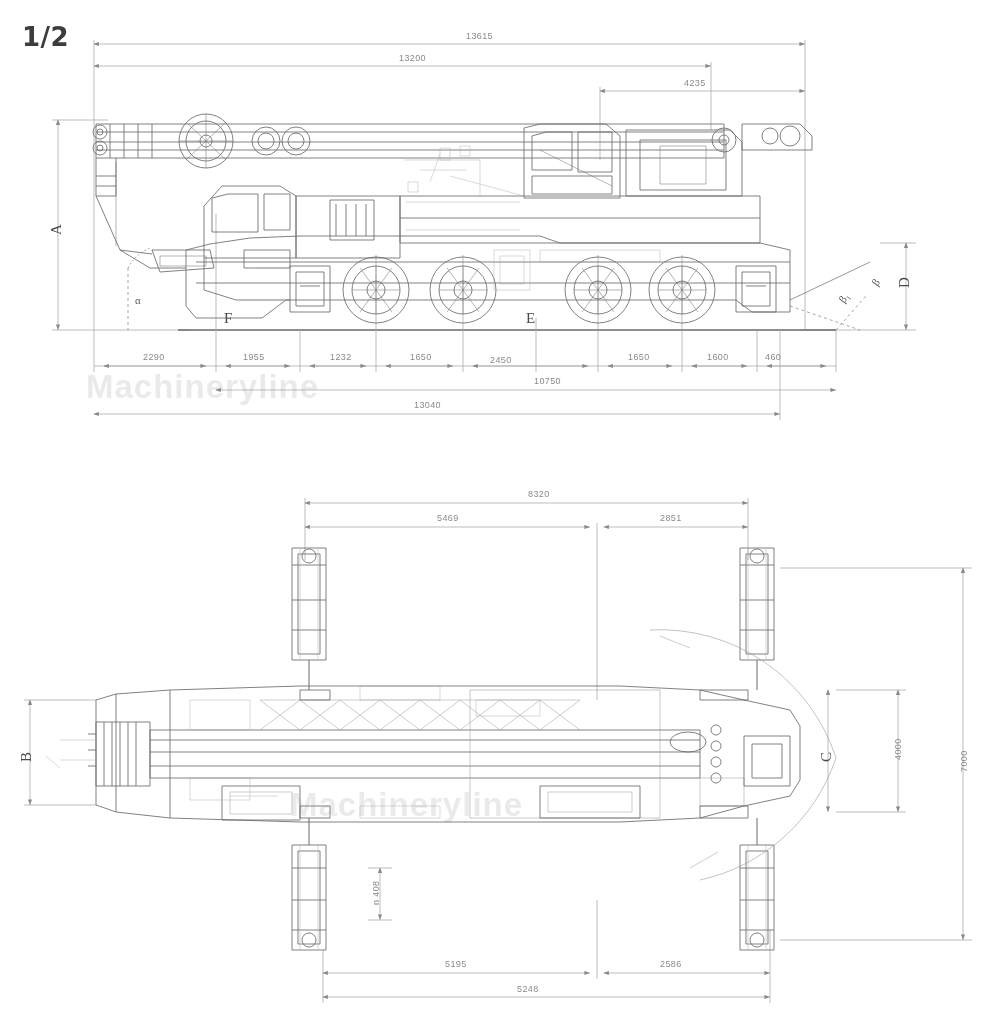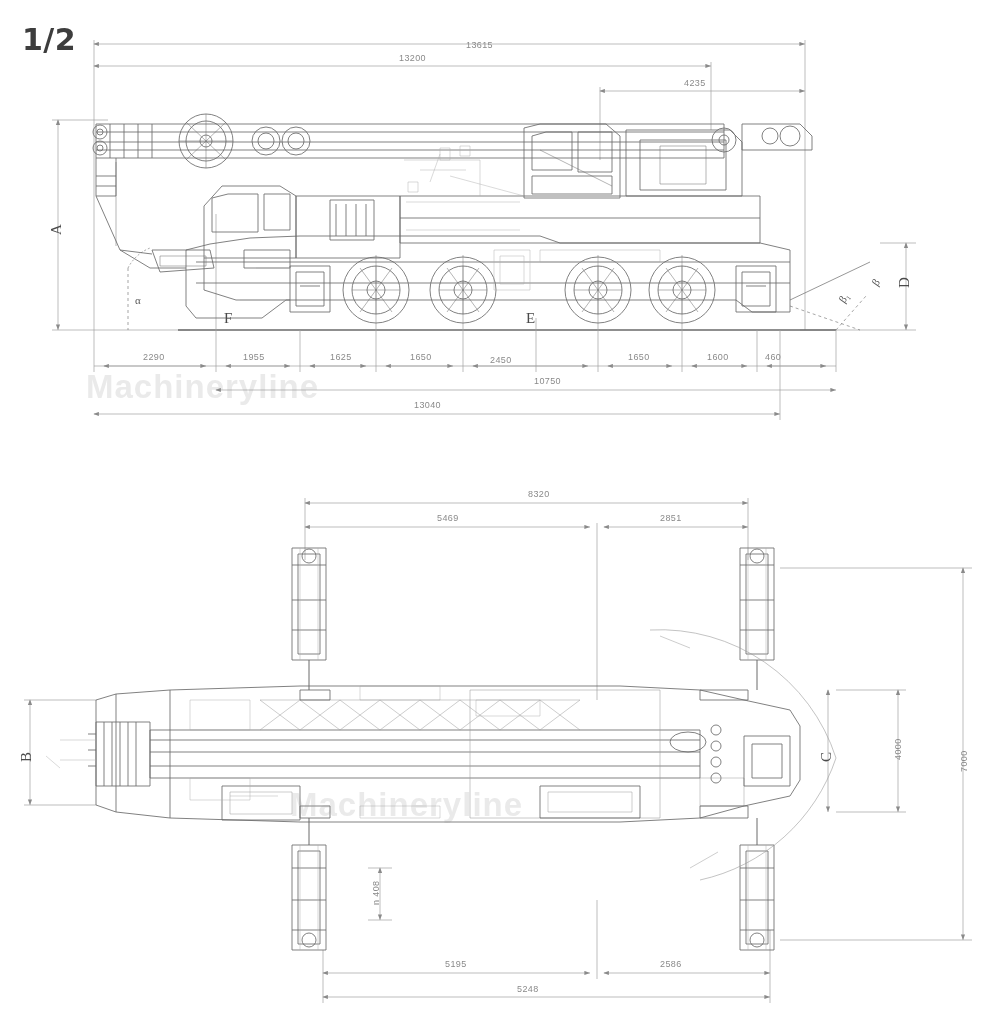--- a/index.html
+++ b/index.html
@@ -9,21 +9,21 @@
     font-family:"Liberation Sans", sans-serif;
     color:#3a3a3a;
     overflow:hidden;
     position:relative;
   }
   #sheet{position:absolute;left:0;top:0;width:1008px;height:1024px;}
   svg{display:block;}
 
   .page-no{
     position:absolute;left:22px;top:22px;
-    font-size:30px;font-weight:bold;color:#3d3d3d;
+    font-size:26px;font-weight:bold;color:#3d3d3d;
     letter-spacing:0.5px;
     font-family:"DejaVu Sans", sans-serif;
   }
 
   .wm{
     position:absolute;
     font-family:Liberation Sans, sans-serif;
     font-weight:bold;
     color:rgba(150,150,150,0.20);
     white-space:nowrap;
@@ -396,27 +396,27 @@
     </g>
 
     </g>
   </svg>
 
   <div class="page-no">1/2</div>
 
   <div class="wm" id="wm1">Machineryline</div>
   <div class="wm" id="wm2">Machineryline</div>
 
-  <div class="dim" style="left:466px;top:40px">13615</div>
+  <div class="dim" style="left:466px;top:31px">13615</div>
   <div class="dim" style="left:399px;top:53px">13200</div>
   <div class="dim" style="left:684px;top:78px">4235</div>
 
   <div class="dim" style="left:143px;top:352px">2290</div>
   <div class="dim" style="left:243px;top:352px">1955</div>
-  <div class="dim" style="left:330px;top:352px">1625</div>
+  <div class="dim" style="left:330px;top:352px">1232</div>
   <div class="dim" style="left:410px;top:352px">1650</div>
   <div class="dim" style="left:490px;top:355px">2450</div>
   <div class="dim" style="left:628px;top:352px">1650</div>
   <div class="dim" style="left:707px;top:352px">1600</div>
   <div class="dim" style="left:765px;top:352px">460</div>
 
   <div class="dim" style="left:534px;top:376px">10750</div>
   <div class="dim" style="left:414px;top:400px">13040</div>
 
   <div class="lbl v" style="left:48px;top:235px">A</div>

